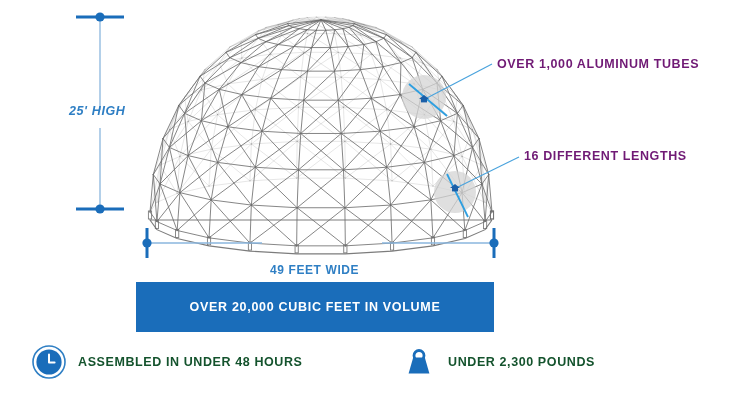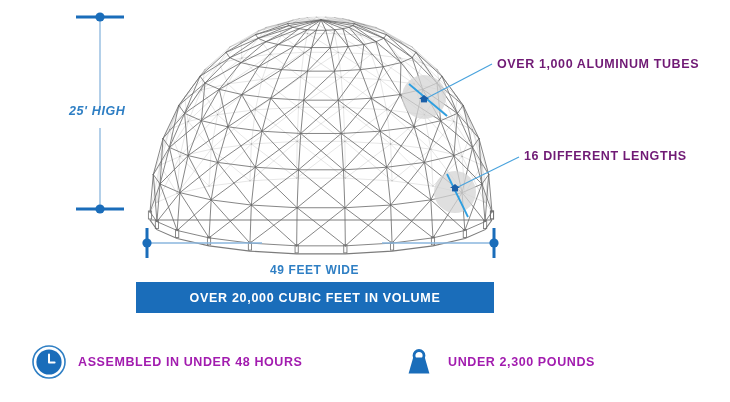--- a/index.html
+++ b/index.html
@@ -53,21 +53,21 @@
     top: 237px;
     color: #2f7fc4;
     font-size: 12px;
     margin-top: 26px;
   }
   #volume-banner {
     position: absolute;
     left: 136px;
     top: 282px;
     width: 358px;
-    height: 31px;
+    height: 50px;
     background: #1a6dba;
     display: flex;
     align-items: center;
     justify-content: center;
   }
   #volume-banner .banner-label {
     color: #ffffff;
     font-size: 12.5px;
     font-weight: 700;
     letter-spacing: 0.7px;
@@ -87,21 +87,21 @@
     top: 345px;
   }
   .fact-icon {
     width: 34px;
     height: 34px;
     flex: 0 0 34px;
     display: block;
   }
   .fact-label {
     margin-left: 12px;
-    color: #a21caf;
+    color: #14532d;
     font-size: 12.5px;
     font-weight: 700;
     letter-spacing: 0.6px;
     white-space: nowrap;
   }
 </style>
 </head>
 <body>
 
 <div id="stage">

